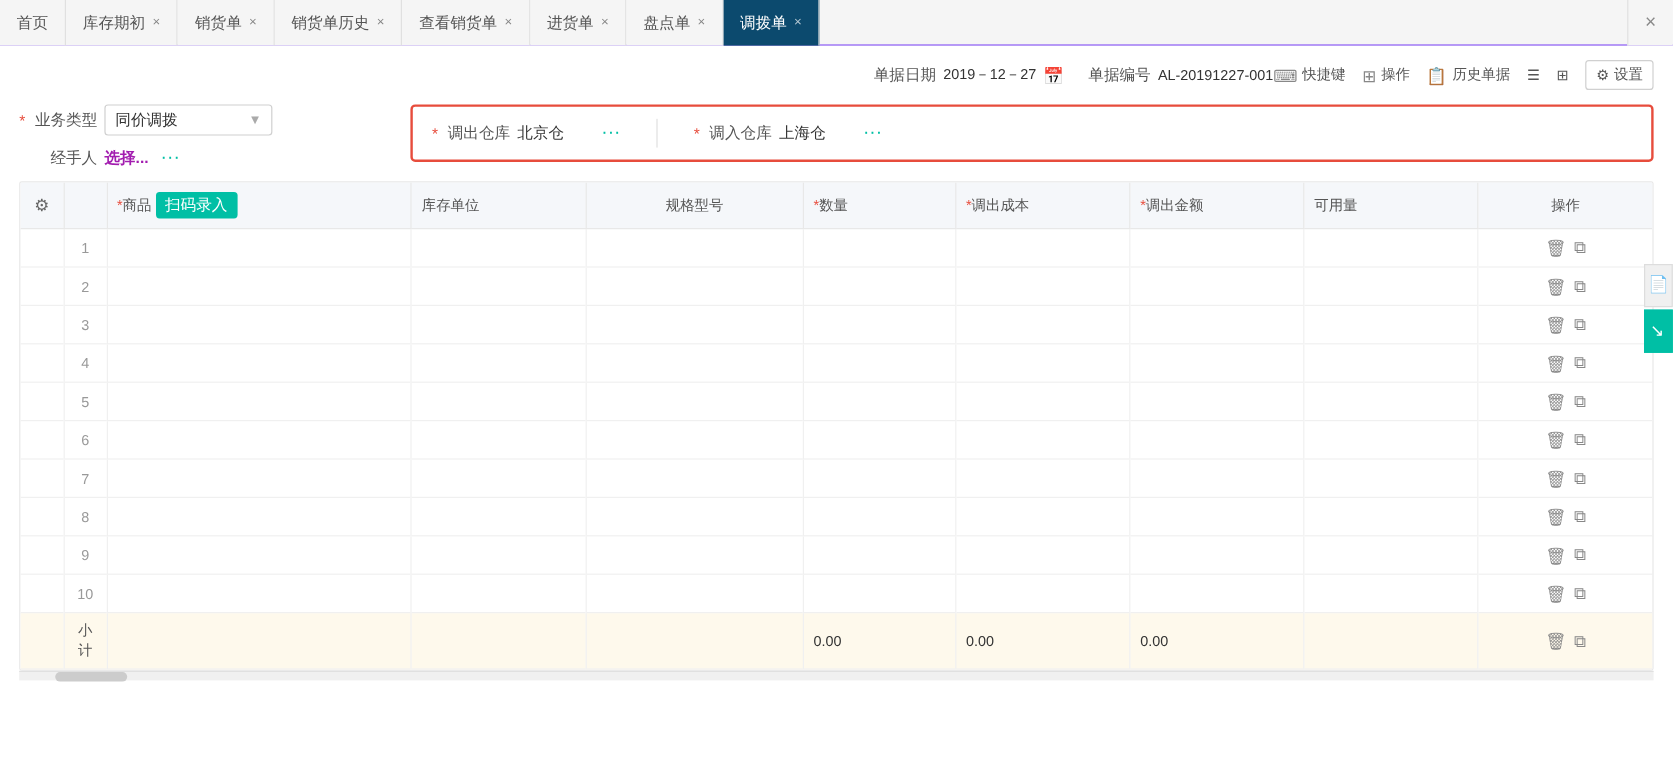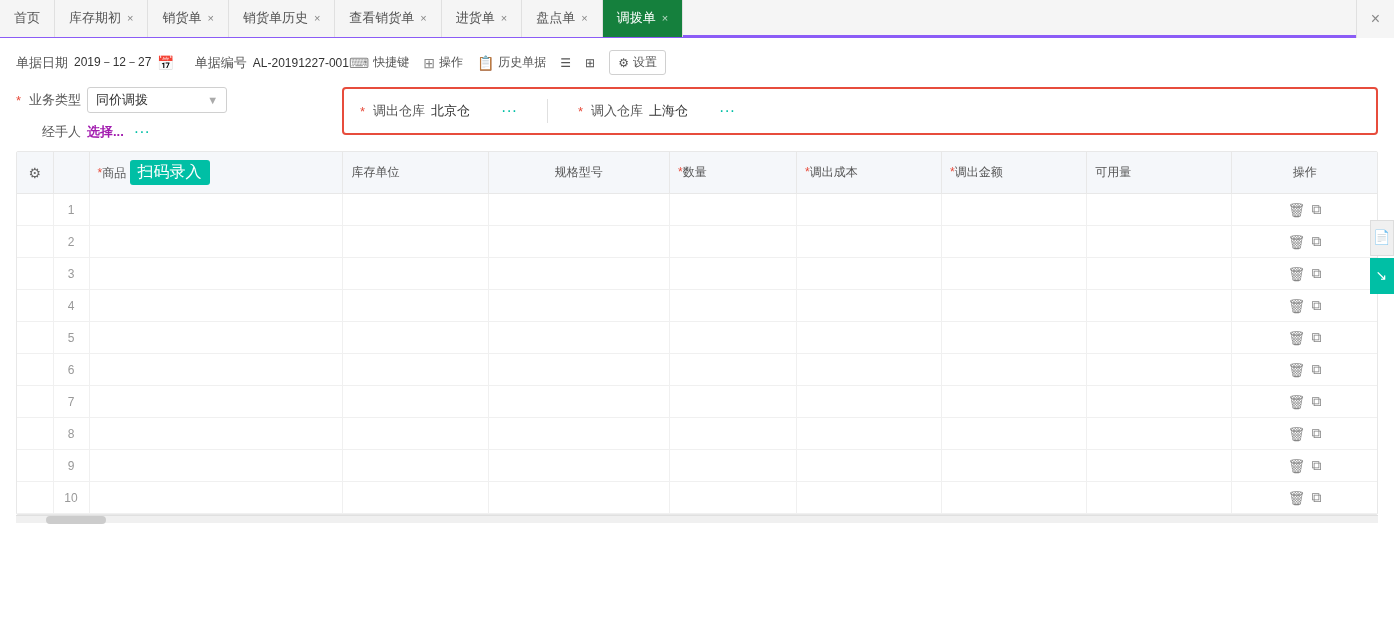--- a/index.html
+++ b/index.html
@@ -1,39 +1,39 @@
 <!DOCTYPE html>
 <html><head>
   <meta charset="utf-8">
   <style>
     * { box-sizing: border-box; margin: 0; padding: 0; }
     body { font-family: 'Microsoft YaHei', Arial, sans-serif; font-size: 13px; color: #333; background: #fff; overflow: hidden; }
     
     
     .tab-bar {
       display: flex; align-items: center;
-      border-bottom: 3px solid #8b5cf6;
+      border-bottom: 1px solid #8b5cf6;
       background: #f5f5f5;
       height: 38px;
       padding-left: 0;
       position: relative;
     }
     .tab-item {
       display: flex; align-items: center;
       padding: 0 14px;
       height: 38px;
       cursor: pointer;
       font-size: 13px;
       color: #555;
       border-right: 1px solid #e0e0e0;
       white-space: nowrap;
       background: #f5f5f5;
     }
     .tab-item.active {
-      background: #15803d;
+      background: #0c4a6e;
       color: #fff;
     }
     .tab-item .tab-close {
       margin-left: 6px;
       font-size: 11px;
       opacity: 0.7;
       cursor: pointer;
     }
     .tab-item.active .tab-close { color: #fff; }
     .tab-close-btn {
@@ -46,21 +46,21 @@
     }
 
     
     .main-content {
       padding: 12px 16px;
       background: #fff;
     }
 
     
     .header-row {
-      display: flex; align-items: center; justify-content: flex-start;
+      display: flex; align-items: center; justify-content: flex-end;
       margin-bottom: 12px;
     }
     .header-left {
       display: flex; align-items: center; gap: 20px;
     }
     .field-group {
       display: flex; align-items: center; gap: 6px;
     }
     .field-label { color: #555; font-size: 13px; }
     .field-value { color: #333; font-size: 12px; }
@@ -164,21 +164,21 @@
     .col-amount { min-width: 80px; }
     .col-avail { min-width: 80px; }
     .col-op { min-width: 80px; text-align: center; }
     
     .scan-btn {
       background: #00bfa5;
       color: #fff;
       border: none;
       border-radius: 3px;
       padding: 2px 8px;
-      font-size: 16px;
+      font-size: 13px;
       cursor: pointer;
     }
     .op-icons {
       display: flex; align-items: center; justify-content: center; gap: 6px;
     }
     .op-icon {
       cursor: pointer; color: #888; font-size: 14px;
     }
     .subtotal-row td {
       background: #fef9ec;
@@ -525,20 +525,37 @@
     <td class="col-cost"></td>
     <td class="col-amount"></td>
     <td class="col-avail"></td>
     <td class="col-op">
       <div class="op-icons">
         <span class="op-icon" title="删除">🗑</span>
         <span class="op-icon" title="复制">⧉</span>
       </div>
     </td>
   </tr>
+          <tr class="subtotal-row">
+    <td class="gear-cell"></td>
+    <td class="row-num"><span class="subtotal-label">小计</span></td>
+    <td class="col-goods"></td>
+    <td class="col-unit"></td>
+    <td class="col-spec"></td>
+    <td class="col-qty">0.00</td>
+    <td class="col-cost">0.00</td>
+    <td class="col-amount">0.00</td>
+    <td class="col-avail"></td>
+    <td class="col-op">
+      <div class="op-icons">
+        <span class="op-icon" title="删除">🗑</span>
+        <span class="op-icon" title="复制">⧉</span>
+      </div>
+    </td>
+  </tr>
         </tbody>
     </table>
   </div>
 
   <div class="scroll-bar-area">
     <div class="scroll-thumb"></div>
   </div>
 </div>
 
 <div class="right-float">

